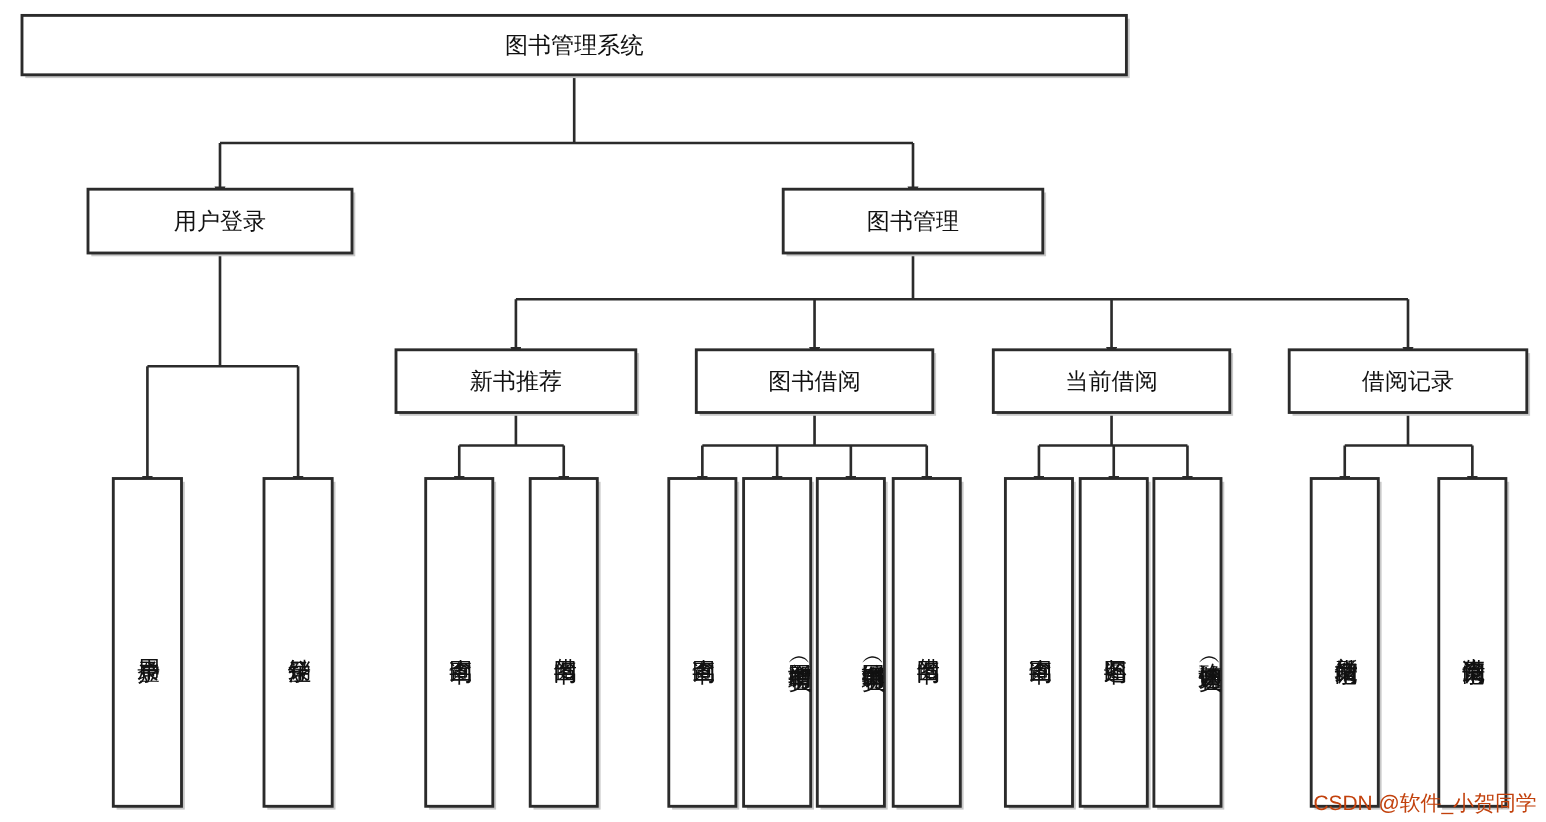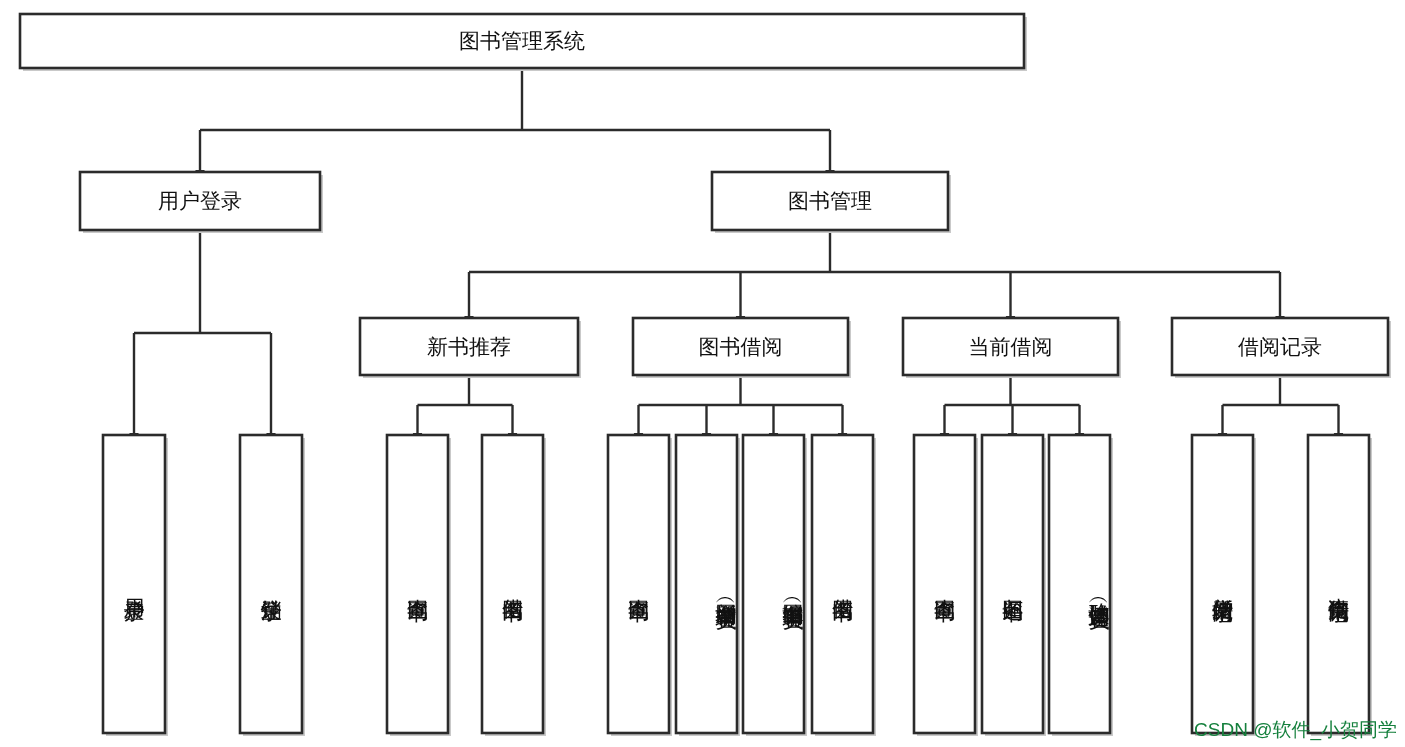--- a/index.html
+++ b/index.html
@@ -26,21 +26,21 @@
     letter-spacing:1px;
     display:flex;align-items:flex-start;justify-content:center;
     text-align:center;
     pointer-events:none;
     white-space:nowrap;
   }
   .vlabel.centered{align-items:center;}
   #watermark{
     position:absolute;right:8px;bottom:4px;
     font-family:"Liberation Sans","DejaVu Sans",sans-serif;
-    font-size:19px;color:#15803d;white-space:nowrap;
+    font-size:19px;color:#c2410c;white-space:nowrap;
   }
 </style>
 </head>
 <body>
 
 <div id="stage">
   <svg id="diagram" viewBox="0 0 1405 747">
     <defs>
       <marker id="arrow" markerWidth="12" markerHeight="12" refX="1.5" refY="5" orient="auto" markerUnits="userSpaceOnUse">
         <path d="M0,0 L11,5 L0,10 z" class="arrowhead"></path>

